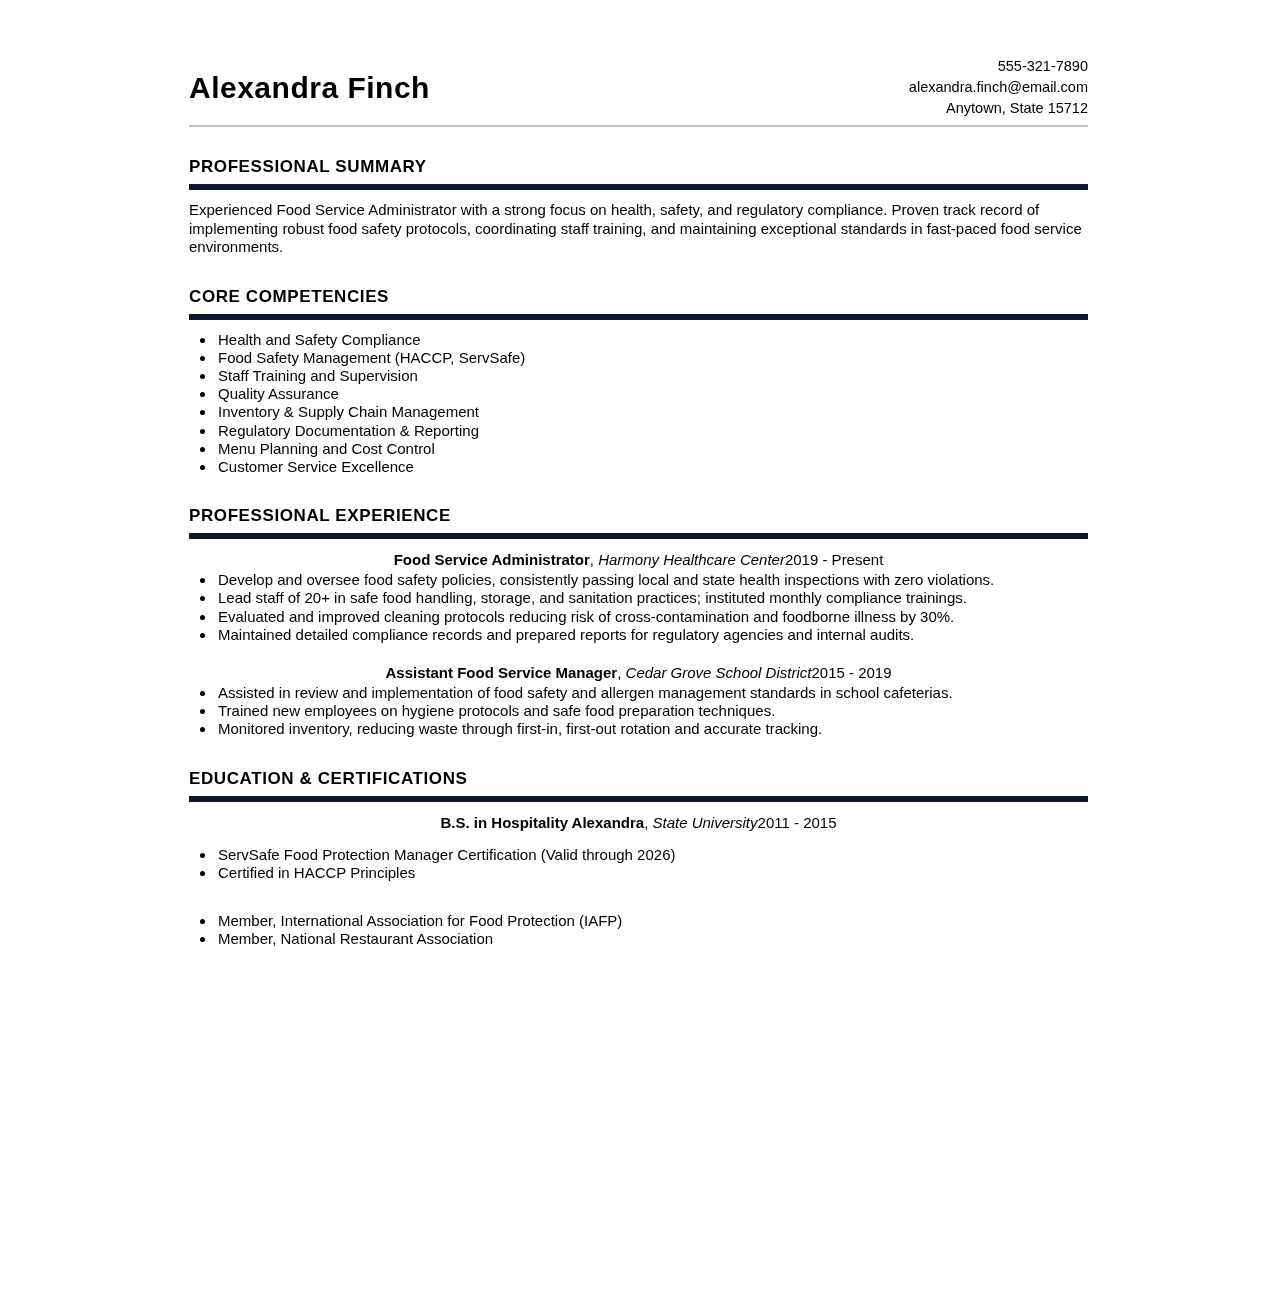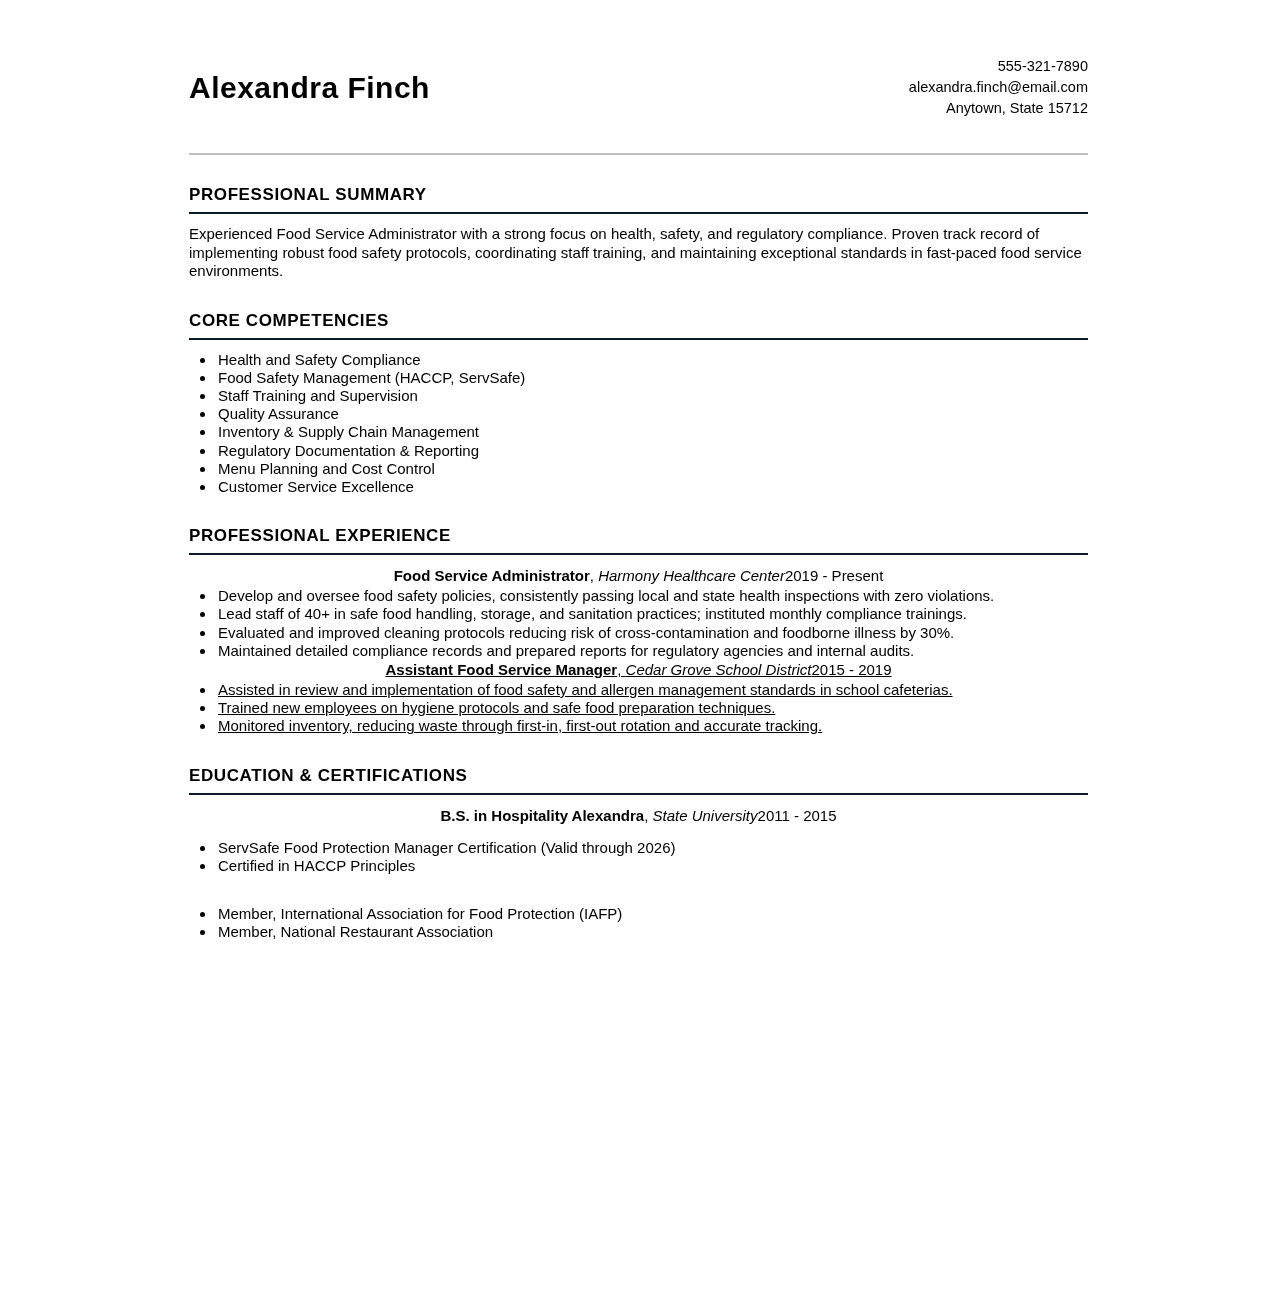--- a/index.html
+++ b/index.html
@@ -16,57 +16,57 @@
     left: 189px;
     top: 0;
     width: 899px;
   }
   
   .header {
     display: flex;
     justify-content: space-between;
     align-items: center;
     padding-top: 56px;
-    padding-bottom: 34px;
+    padding-bottom: 6px;
     border-bottom: 2px solid #c0c0c0;
   }
   .name {
     font-size: 30px;
     font-weight: bold;
     letter-spacing: 0.5px;
   }
   .contact {
     text-align: right;
     font-size: 14.5px;
     line-height: 21px;
   }
   
   .section { margin-top: 30px; }
   .section-heading {
     font-size: 17px;
     font-weight: bold;
     letter-spacing: 0.6px;
     padding-bottom: 7px;
-    border-bottom: 2px solid #0f172a;
+    border-bottom: 6px solid #0f172a;
   }
   .section-body { margin-top: 11px; }
   p.summary {
     font-size: 15px;
     line-height: 18.5px;
   }
   ul.bullets {
     list-style: disc;
     padding-left: 27px;
     font-size: 15px;
     line-height: 18.2px;
   }
   ul.bullets li { padding-left: 2px; }
   
   .job { margin-top: 11px; }
-  .job + .job { margin-top: 0; text-decoration: underline; }
+  .job + .job { margin-top: 19px; }
   .entry-line {
     display: flex;
     justify-content: center;
     align-items: baseline;
     font-size: 15px;
     line-height: 19px;
     margin-bottom: 2px;
   }
   .entry-title { font-weight: bold; }
   .entry-org { font-style: italic; }
@@ -115,21 +115,21 @@
 
     <div class="job">
       <div class="entry-line">
         <div>
           <span class="entry-title">Food Service Administrator</span><span>, </span><span class="entry-org">Harmony Healthcare Center</span>
         </div>
         <div class="entry-dates">2019 - Present</div>
       </div>
       <ul class="bullets">
         <li>Develop and oversee food safety policies, consistently passing local and state health inspections with zero violations.</li>
-        <li>Lead staff of 40+ in safe food handling, storage, and sanitation practices; instituted monthly compliance trainings.</li>
+        <li>Lead staff of 20+ in safe food handling, storage, and sanitation practices; instituted monthly compliance trainings.</li>
         <li>Evaluated and improved cleaning protocols reducing risk of cross-contamination and foodborne illness by 30%.</li>
         <li>Maintained detailed compliance records and prepared reports for regulatory agencies and internal audits.</li>
       </ul>
     </div>
 
     <div class="job">
       <div class="entry-line">
         <div>
           <span class="entry-title">Assistant Food Service Manager</span><span>, </span><span class="entry-org">Cedar Grove School District</span>
         </div>

